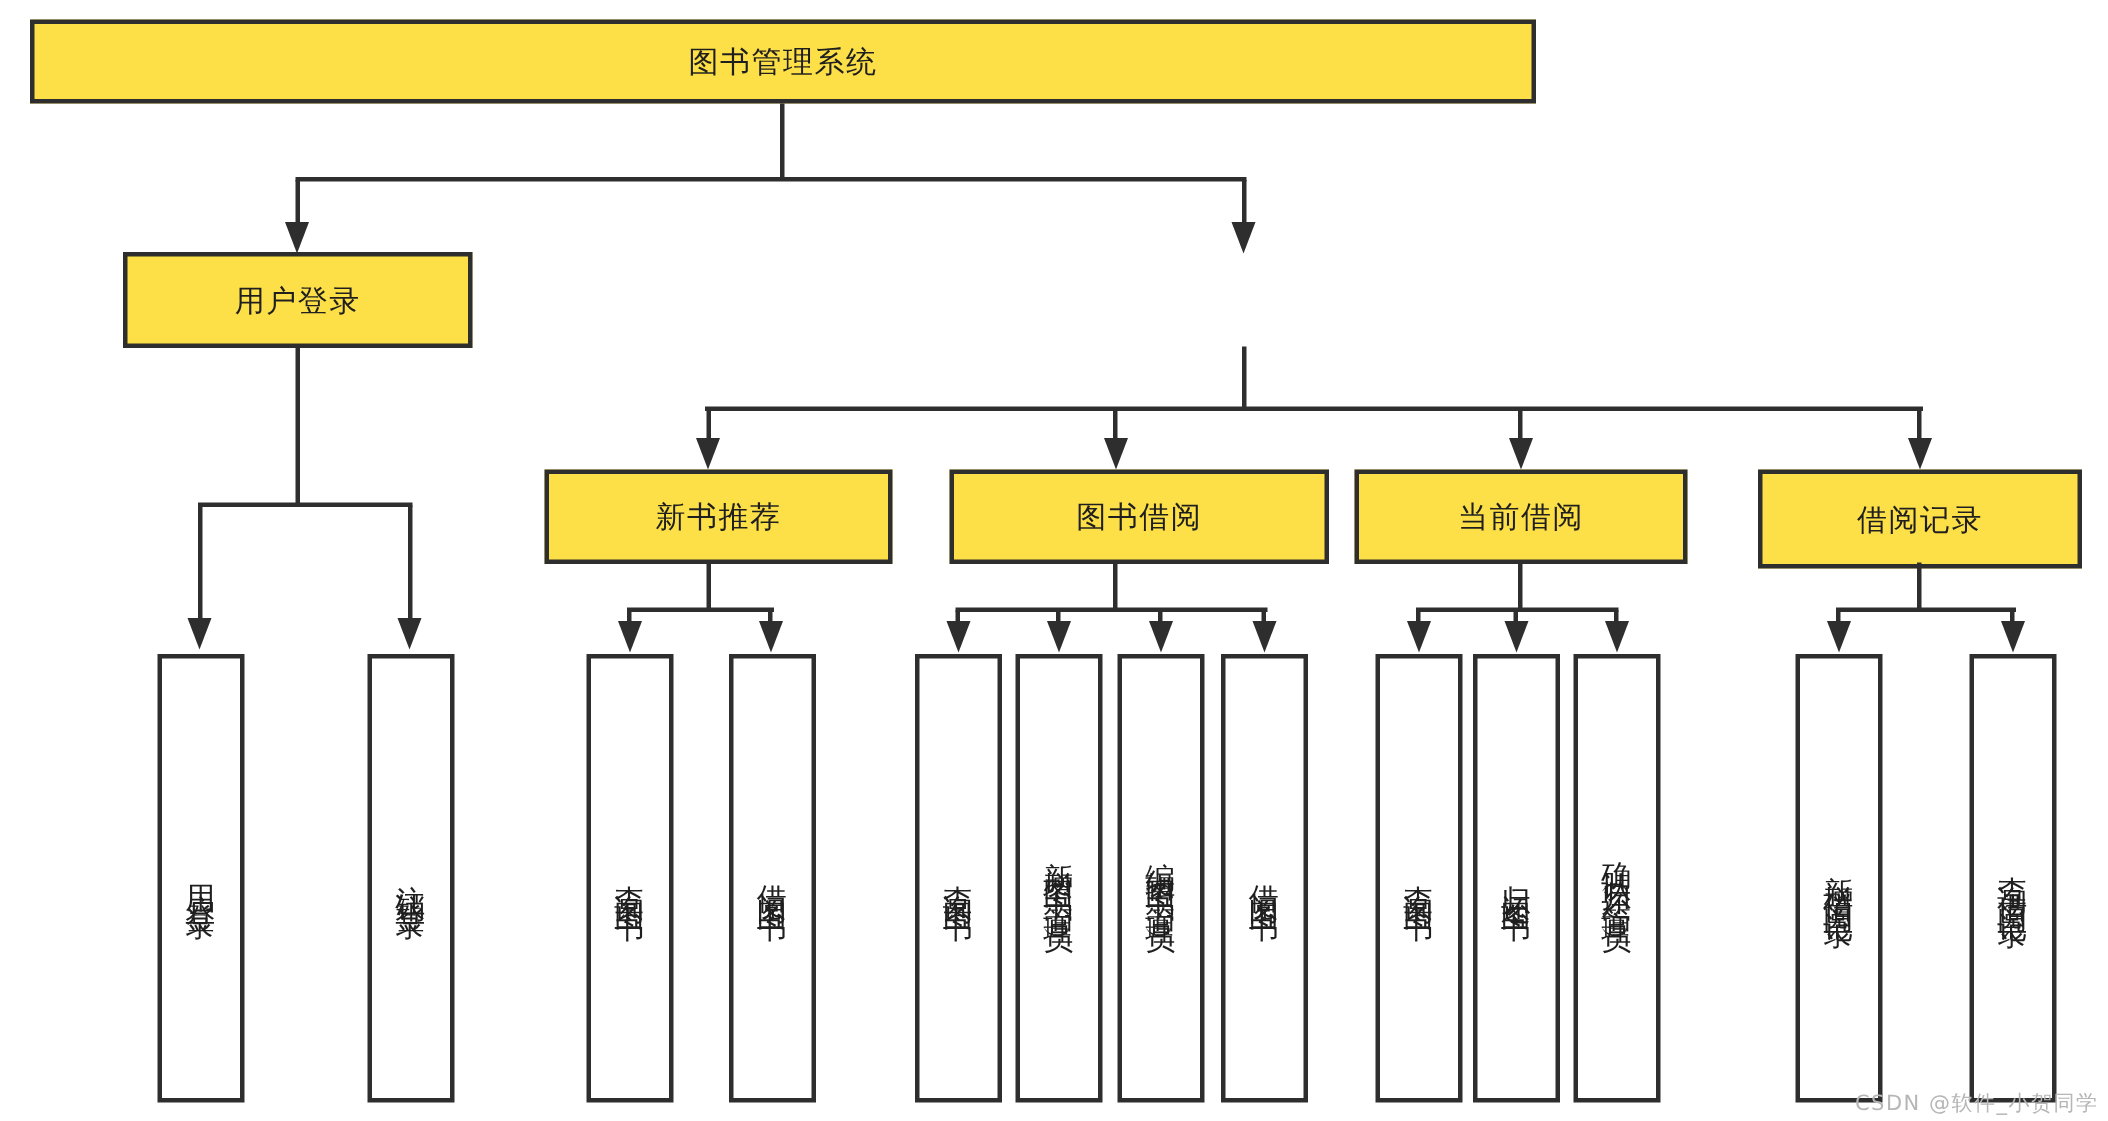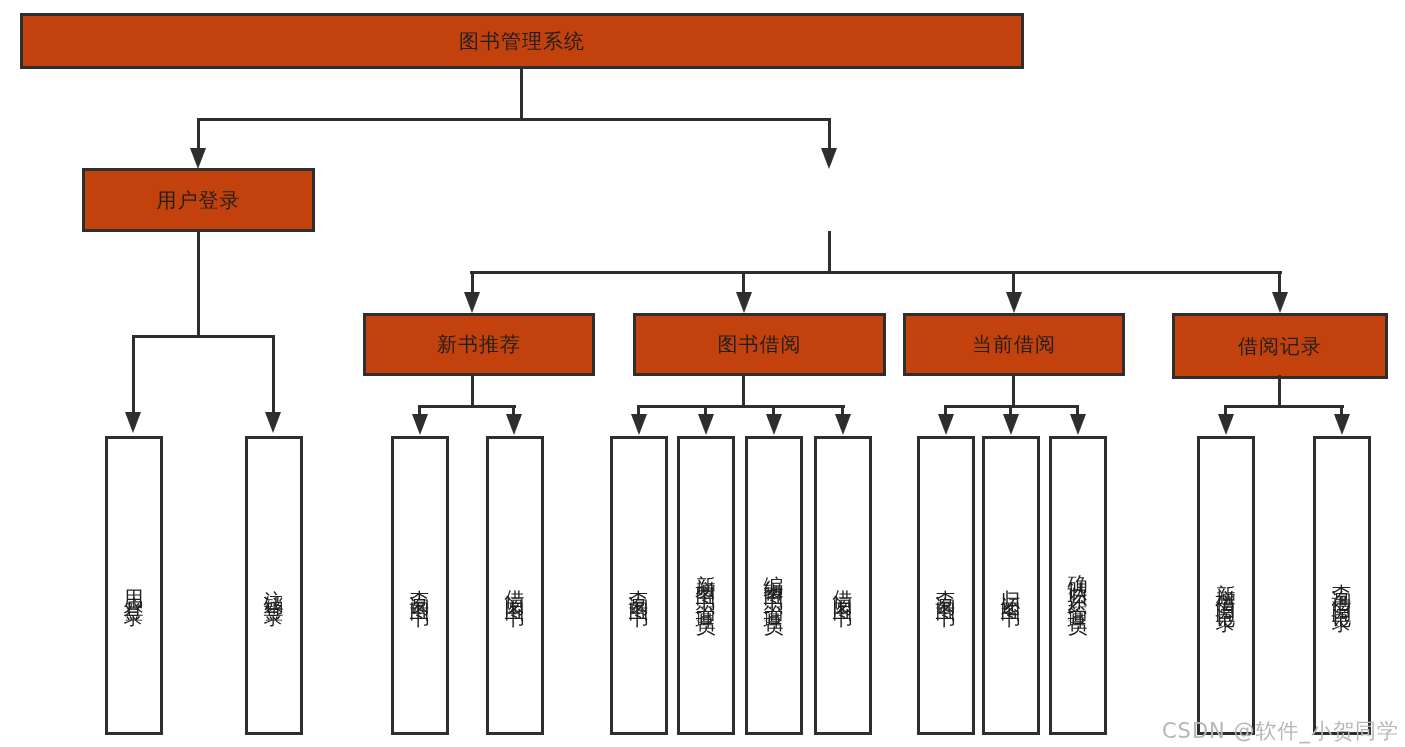--- a/index.html
+++ b/index.html
@@ -12,21 +12,21 @@
     position:relative;
     width:1405px;height:747px;
     background:#ffffff;
     font-family:"DejaVu Sans","Liberation Sans",sans-serif;
     overflow:hidden;
   }
   .node{
     position:absolute;
     box-sizing:border-box;
     border:3px solid var(--line);
-    background:#c2410c;
+    background:#fde047;
     display:flex;align-items:center;justify-content:center;
     font-size:20px;color:var(--text);
     letter-spacing:1px;
     white-space:nowrap;
   }
   .leaf{
     position:absolute;
     box-sizing:border-box;
     width:58px;height:299px;top:436px;
     border:3px solid var(--line);
@@ -40,21 +40,21 @@
   .v{position:absolute;width:3px;background:var(--line);}
   .h{position:absolute;height:3px;background:var(--line);}
   .ar{
     position:absolute;width:0;height:0;
     border-left:8px solid transparent;
     border-right:8px solid transparent;
     border-top:21px solid var(--line);
   }
   .wm{
     position:absolute;right:6px;bottom:2px;
-    font-size:21px;color:var(--wm);
+    font-size:14px;color:var(--wm);
     letter-spacing:1px;white-space:nowrap;
   }
 </style>
 </head>
 <body>
 
 <div id="canvas">
 
   <div class="node" style="left:20px;top:13px;width:1004px;height:56px">图书管理系统</div>
 

